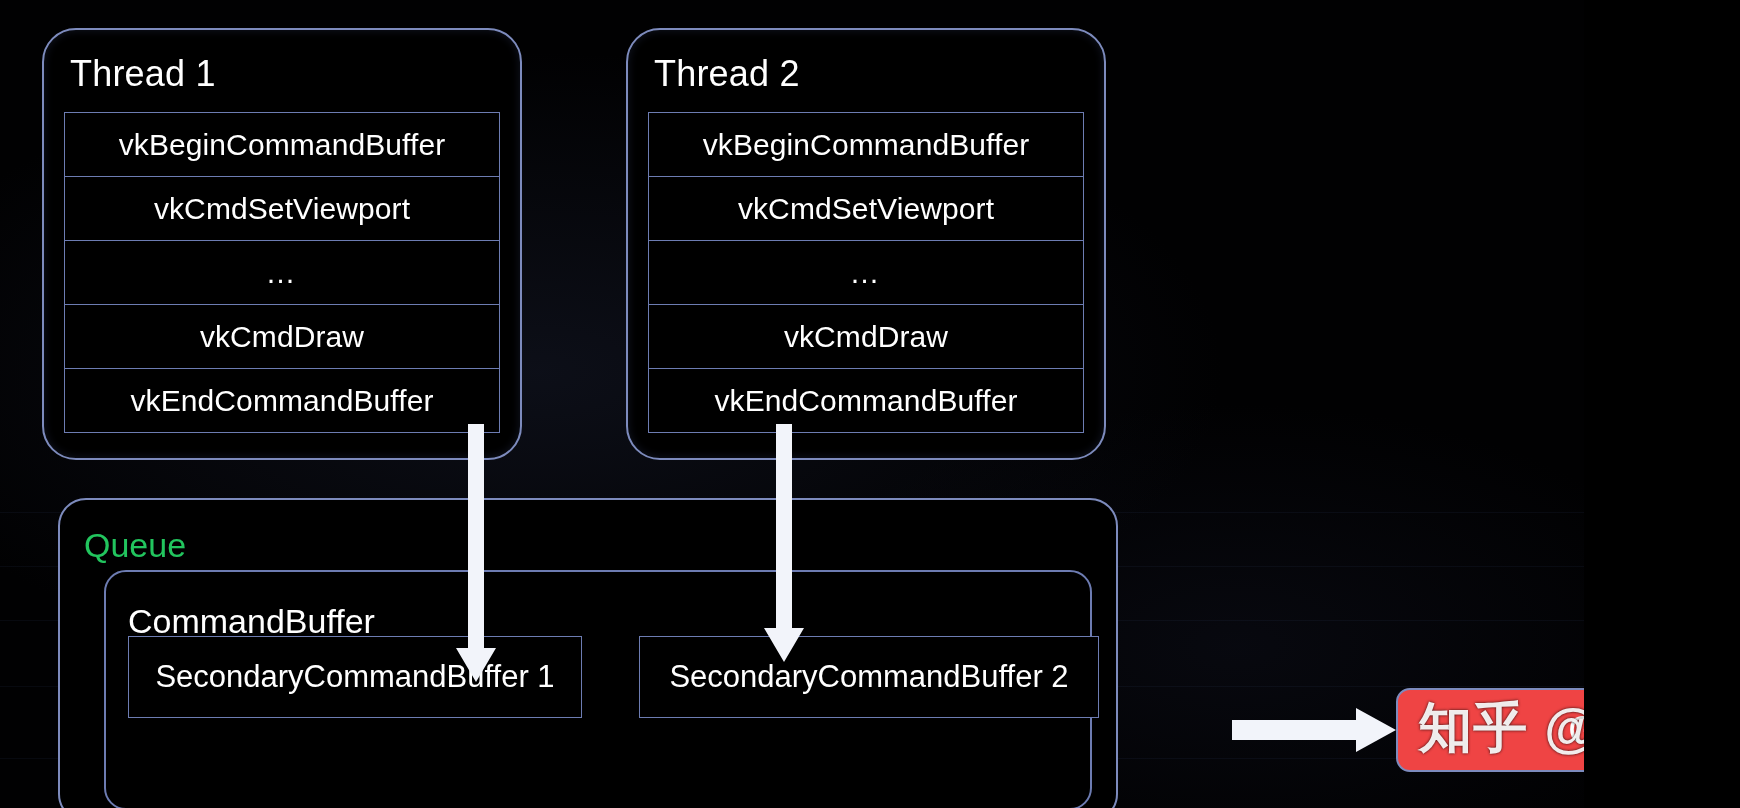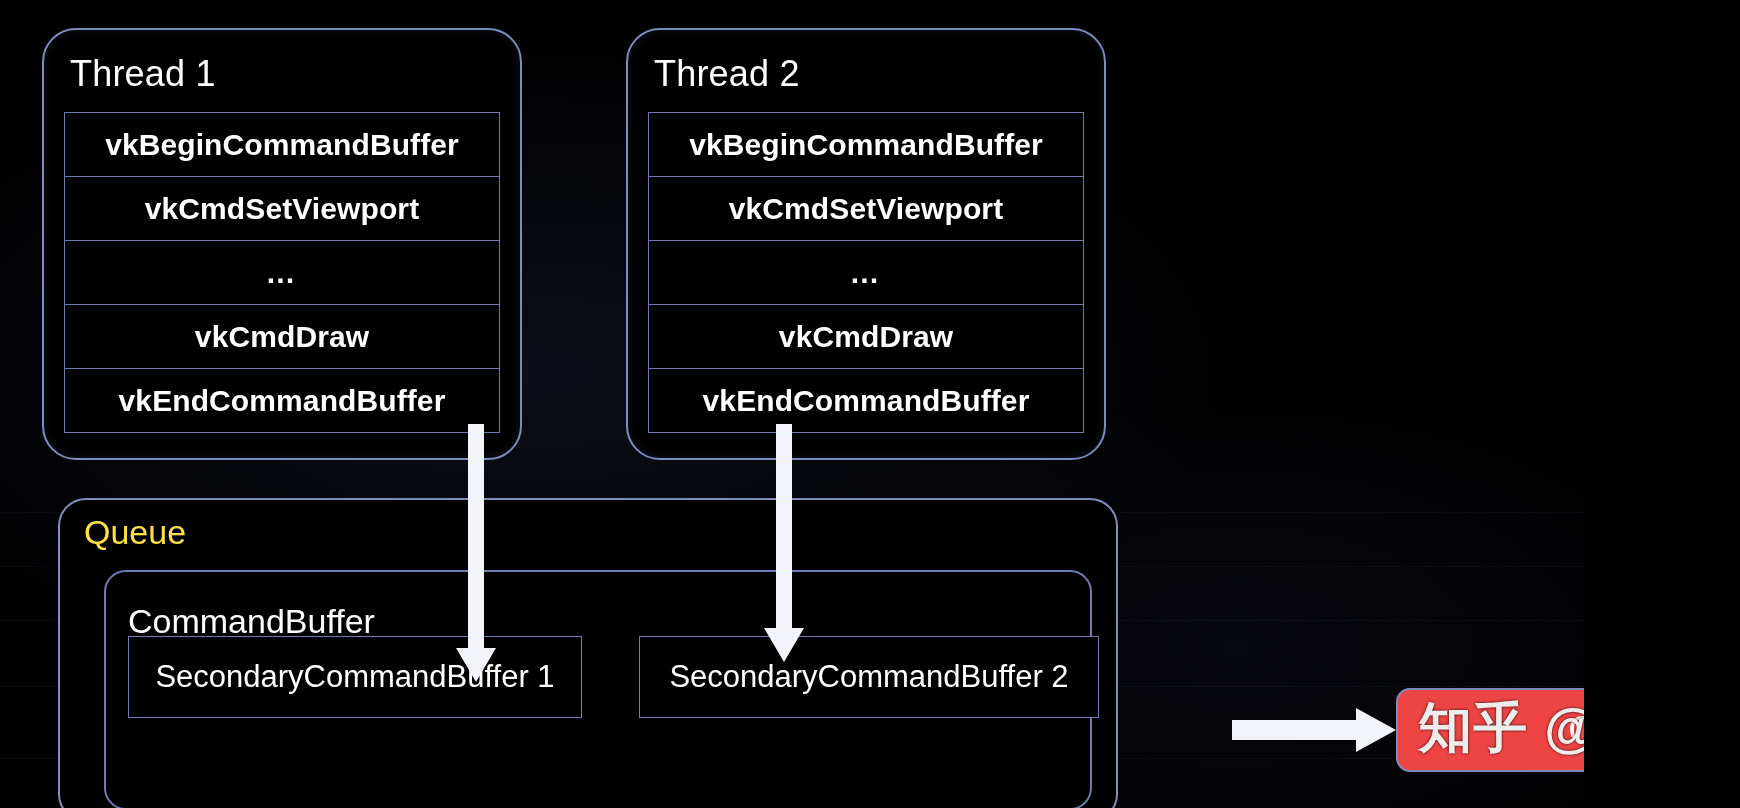--- a/index.html
+++ b/index.html
@@ -61,43 +61,42 @@
   .cmd-row {
     height: 63px;
     border-bottom: 1.5px solid #6d7cb2;
     display: flex;
     align-items: center;
     justify-content: center;
     color: #ffffff;
     font-size: 30px;
     white-space: nowrap;
     letter-spacing: 0.1px;
-    font-weight: bold;
   }
   .cmd-row.ellipsis {
     font-size: 30px;
     letter-spacing: 3px;
   }
 
   
   .queue-box {
     position: absolute;
     left: 58px;
     top: 498px;
     width: 1056px;
     height: 320px;
     border: 2px solid #7d8bbd;
     border-radius: 28px;
     background: #000000;
   }
   .queue-title {
     position: absolute;
     left: 24px;
-    top: 15px;
-    color: #fde047;
+    top: 28px;
+    color: #22c55e;
     font-size: 34px;
     line-height: 1;
     white-space: nowrap;
   }
   .commandbuffer-box {
     position: absolute;
     left: 44px;
     top: 70px;
     width: 984px;
     height: 236px;

